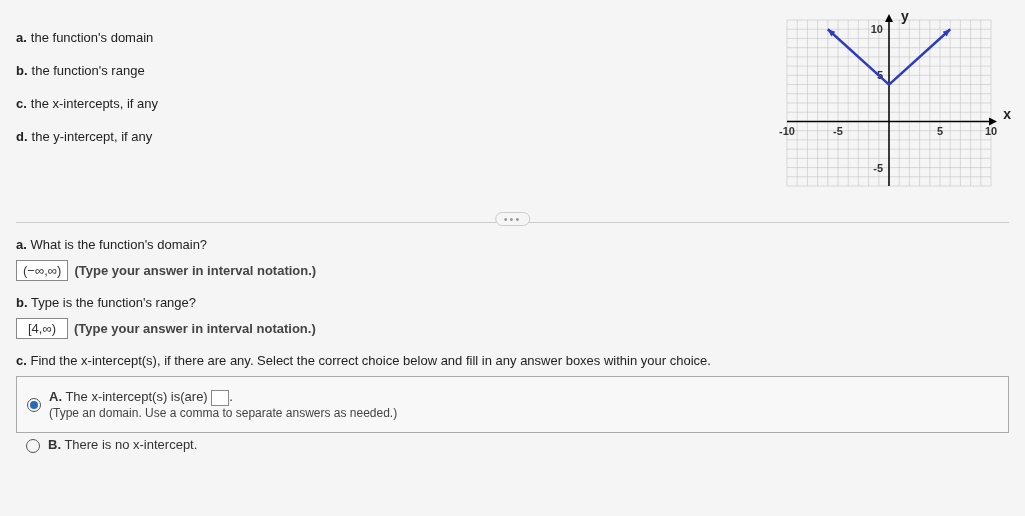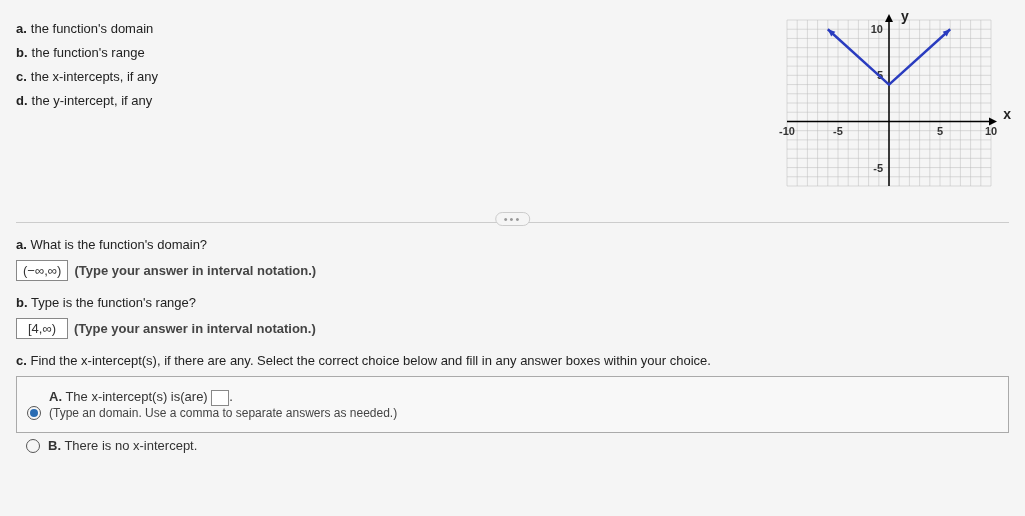--- a/index.html
+++ b/index.html
@@ -13,21 +13,21 @@
     }
     .top {
       display: flex;
       justify-content: space-between;
       align-items: flex-start;
     }
     .prompt {
       flex: 1;
       padding-top: 4px;
     }
-    .prompt-line { margin: 9px 0; color: #222; }
+    .prompt-line { margin: 18px 0; color: #222; }
     .prompt-line b { font-weight: bold; margin-right: 4px; }
     .assume { margin-top: 12px; color: #222; }
     .chart-wrap {
       position: relative;
       width: 240px;
       height: 190px;
       margin-left: 16px;
     }
     .divider {
       border: none;
@@ -62,21 +62,21 @@
     }
     .hint { color: #444; font-weight: bold; }
     .choice-box {
       border: 1px solid #aaa;
       padding: 8px 10px;
       margin: 8px 0 4px;
       background: rgba(255,255,255,0.3);
     }
     .choice-row {
       display: flex;
-      align-items: flex-end;
+      align-items: center;
       gap: 8px;
       margin: 4px 0;
     }
     .radio {
       width: 14px; height: 14px;
       border: 1px solid #555;
       border-radius: 50%;
       margin-top: 2px;
       display: inline-flex;
       align-items: center;

